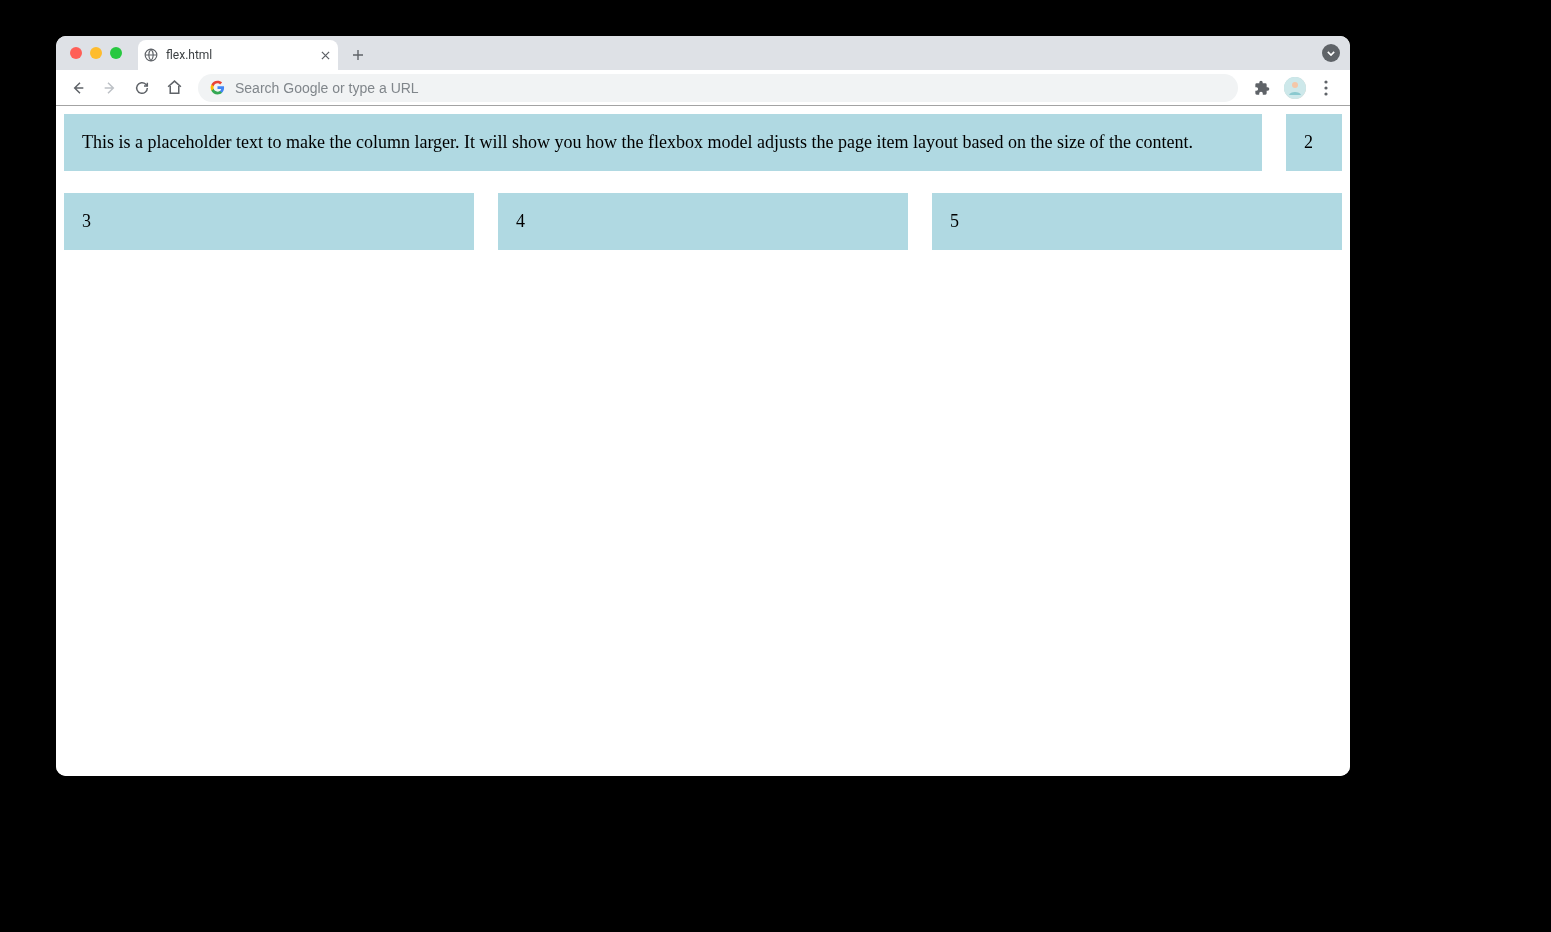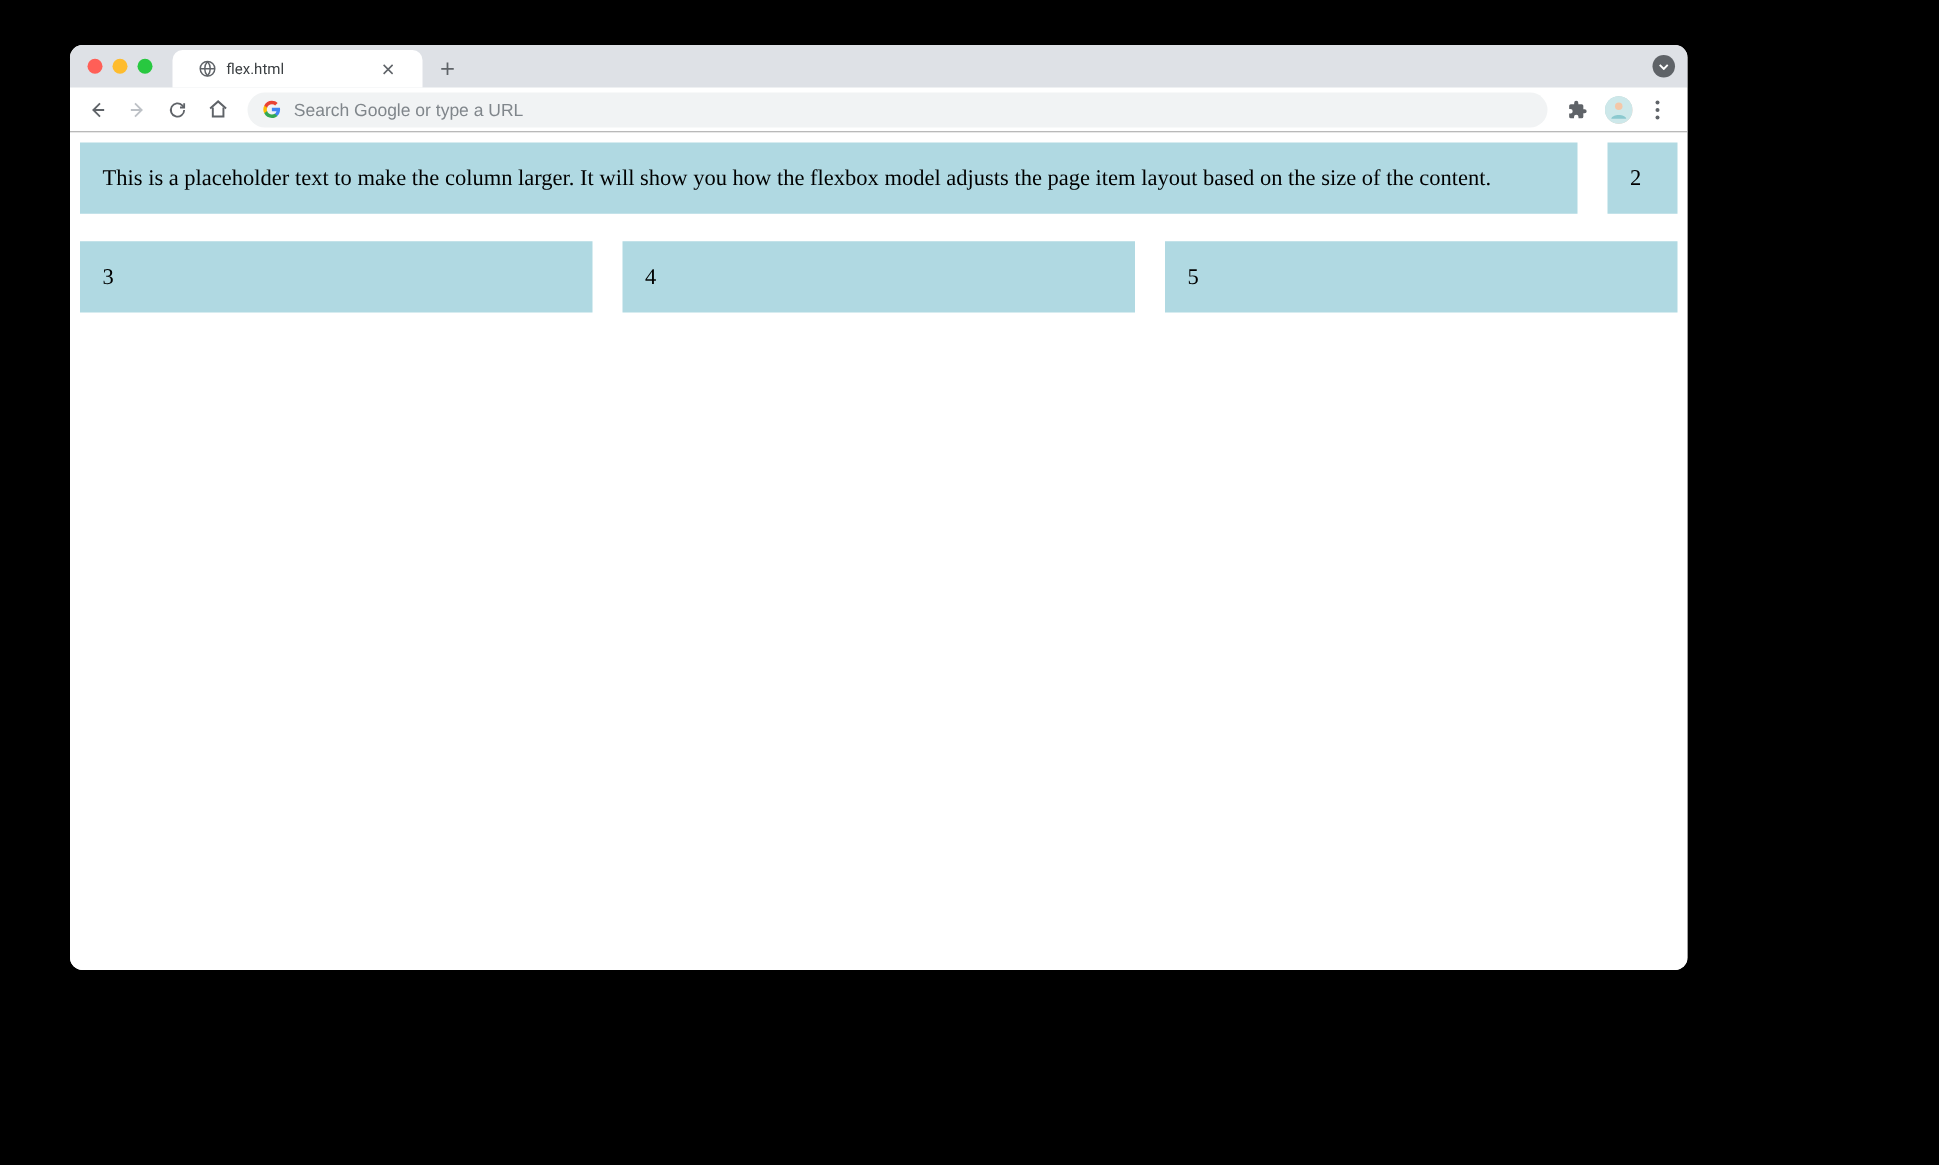--- a/index.html
+++ b/index.html
@@ -50,21 +50,21 @@
     .tl-red { background: #ff5f57; }
     .tl-yellow { background: #febc2e; }
     .tl-green { background: #28c840; }
     .tab {
       margin-left: 70px;
       height: 30px;
       background: #fff;
       border-radius: 8px 8px 0 0;
       display: flex;
       align-items: center;
-      padding: 0 21px;
+      padding: 0 6px;
       gap: 8px;
       min-width: 200px;
       font-size: 12px;
       color: #3c4043;
       position: relative;
     }
     .tab-favicon {
       width: 14px;
       height: 14px;
       display: flex;

